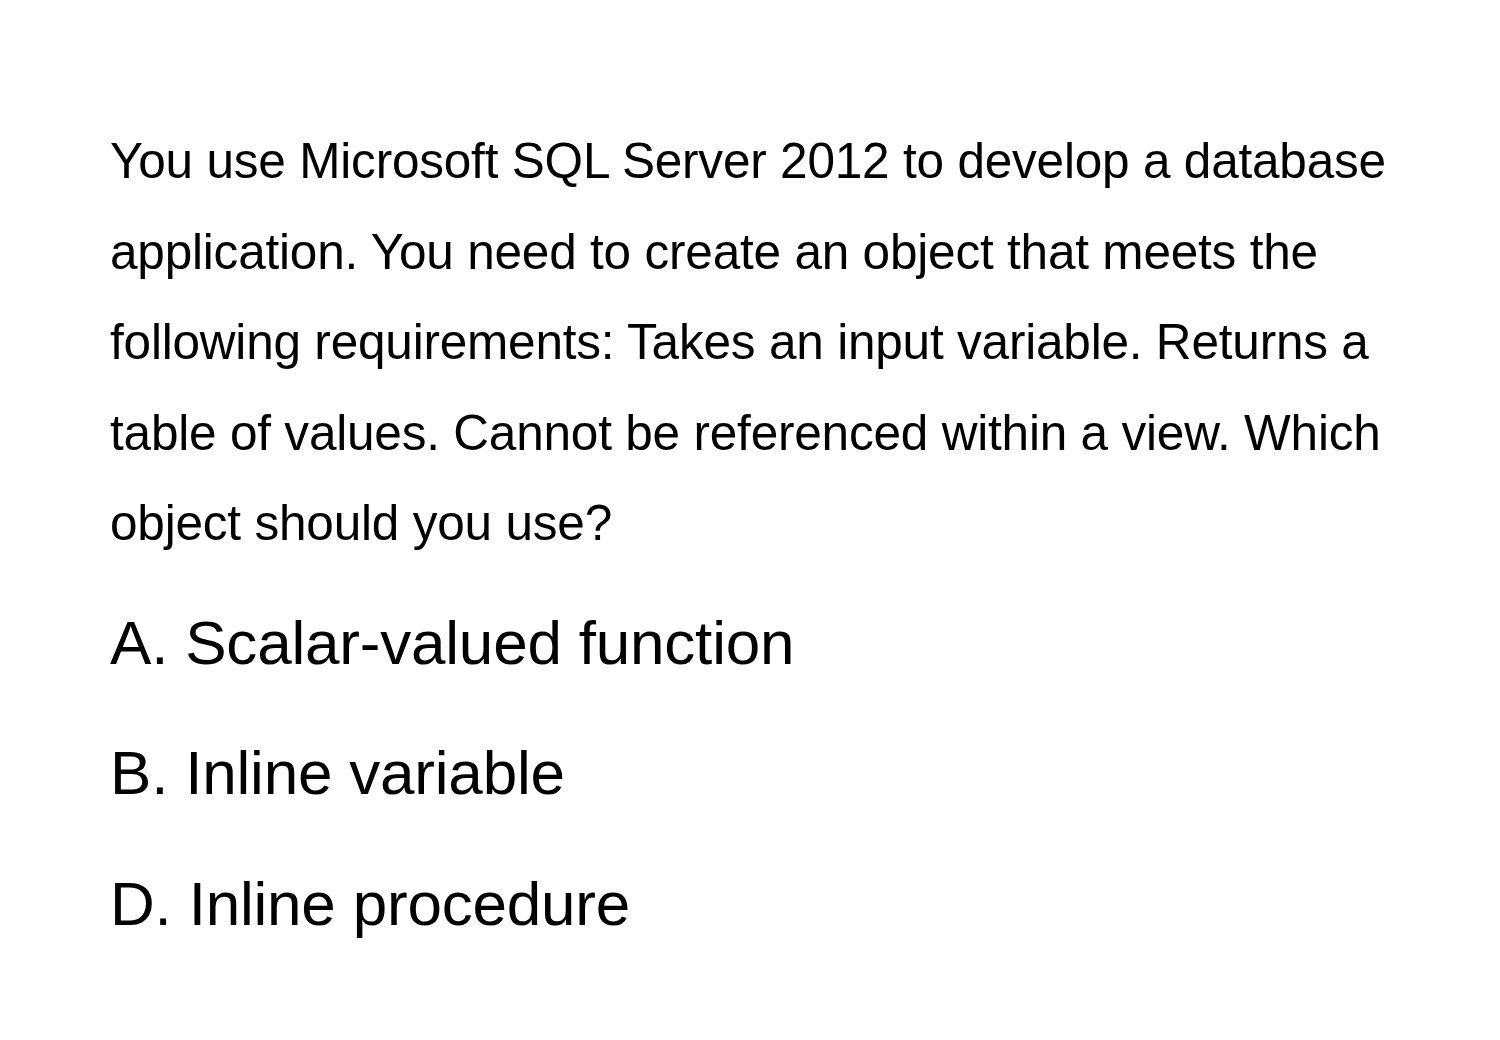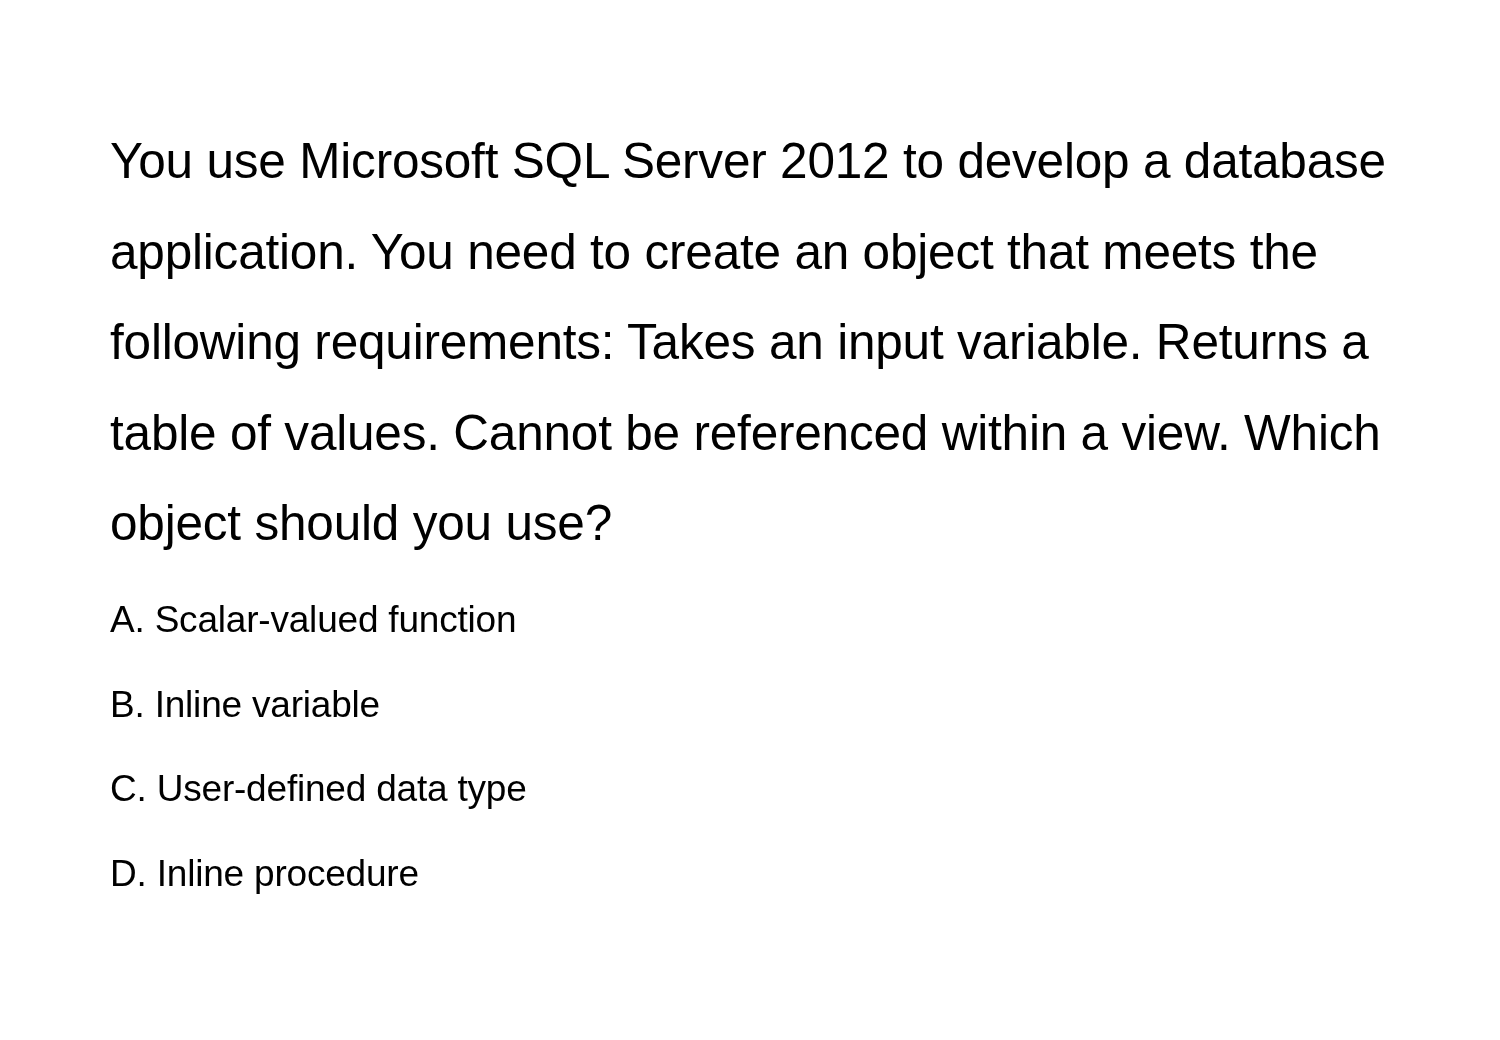--- a/index.html
+++ b/index.html
@@ -17,27 +17,26 @@
   .page {
     padding: 48px 42px 42px 42px;
   }
   .question {
     font-size: 49.5px;
     line-height: 1.83;
     letter-spacing: -0.2px;
     margin-bottom: 8px;
   }
   .option {
-    font-size: 37px;
+    font-size: 62px;
     line-height: 1.83;
     letter-spacing: -0.2px;
   }
 </style>
 </head>
 <body>
 
 <div class="page">
   <div class="question">You use Microsoft SQL Server 2012 to develop a database application. You need to create an object that meets the following requirements: Takes an input variable. Returns a table of values. Cannot be referenced within a view. Which object should you use?</div>
   <div class="option">A. Scalar-valued function</div>
   <div class="option">B. Inline variable</div>
-  <div class="option">C. User-defined data type</div>
   <div class="option">D. Inline procedure</div>
 </div>
 
 </body></html>

